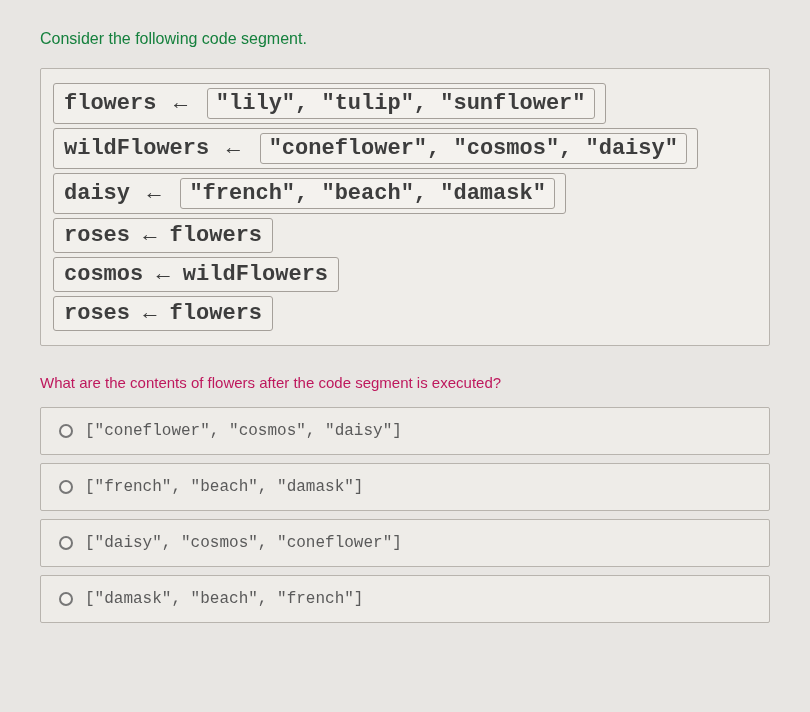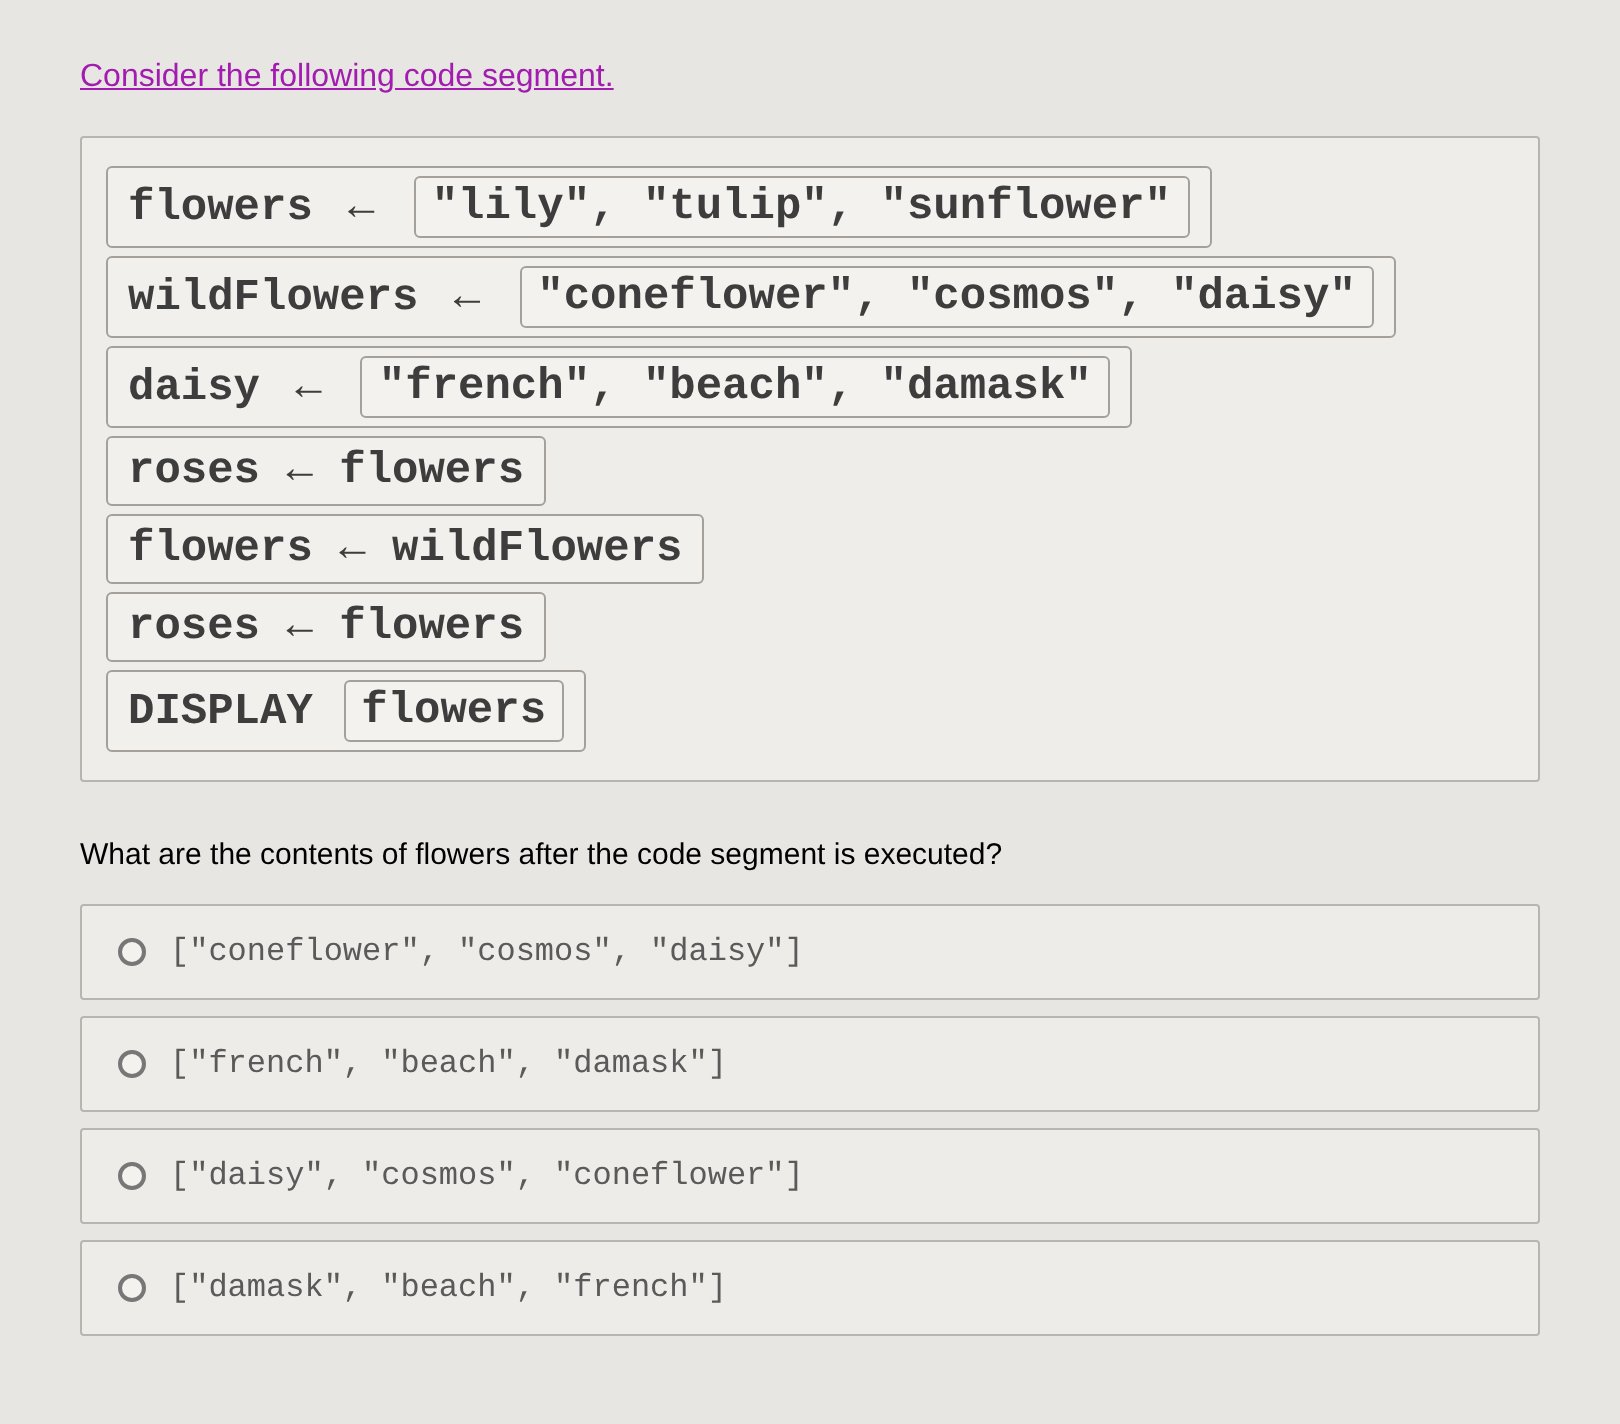--- a/index.html
+++ b/index.html
@@ -7,22 +7,21 @@
       font-family: Arial, Helvetica, sans-serif;
       background: #e8e6e3;
       padding: 30px 40px;
       width: 810px;
       height: 712px;
       color: #3a3a3a;
     }
     .prompt {
       font-size: 16px;
       margin-bottom: 20px;
-      color: #a21caf;
-      text-decoration: underline;
+      color: #15803d;
     }
     .code-container {
       border: 1px solid #b8b4ae;
       background: #efede9;
       padding: 10px 12px;
       border-radius: 2px;
       margin-bottom: 28px;
     }
     .code-line {
       margin: 4px 0;
@@ -41,21 +40,21 @@
     }
     .code-box.inner {
       border: 1.5px solid #a5a09a;
       background: #f4f2ee;
       padding: 2px 8px;
       margin-left: 2px;
     }
     .arrow { font-family: sans-serif; }
     .question2 {
       font-size: 15px;
-      color: #000000;
+      color: #be185d;
       margin-bottom: 16px;
     }
     .option-row {
       border: 1px solid #b8b4ae;
       background: #eeece8;
       padding: 14px 18px;
       margin-bottom: 8px;
       border-radius: 2px;
       display: flex;
       align-items: center;
@@ -98,30 +97,24 @@
     <span class="code-box">
       <span>daisy</span>
       <span class="arrow">←</span>
       <span class="code-box inner">"french", "beach", "damask"</span>
     </span>
   </div>
   <div class="code-line">
     <span class="code-box">roses ← flowers</span>
   </div>
   <div class="code-line">
-    <span class="code-box">flowers ← wildFlowers</span>
+    <span class="code-box">cosmos ← wildFlowers</span>
   </div>
   <div class="code-line">
     <span class="code-box">roses ← flowers</span>
-  </div>
-  <div class="code-line">
-    <span class="code-box">
-      <span>DISPLAY</span>
-      <span class="code-box inner">flowers</span>
-    </span>
   </div>
 </div>
 
 <div class="question2">What are the contents of flowers after the code segment is executed?</div>
 
 <div class="option-row">
   <span class="radio"></span>
   <span class="option-text">["coneflower", "cosmos", "daisy"]</span>
 </div>
 <div class="option-row">

